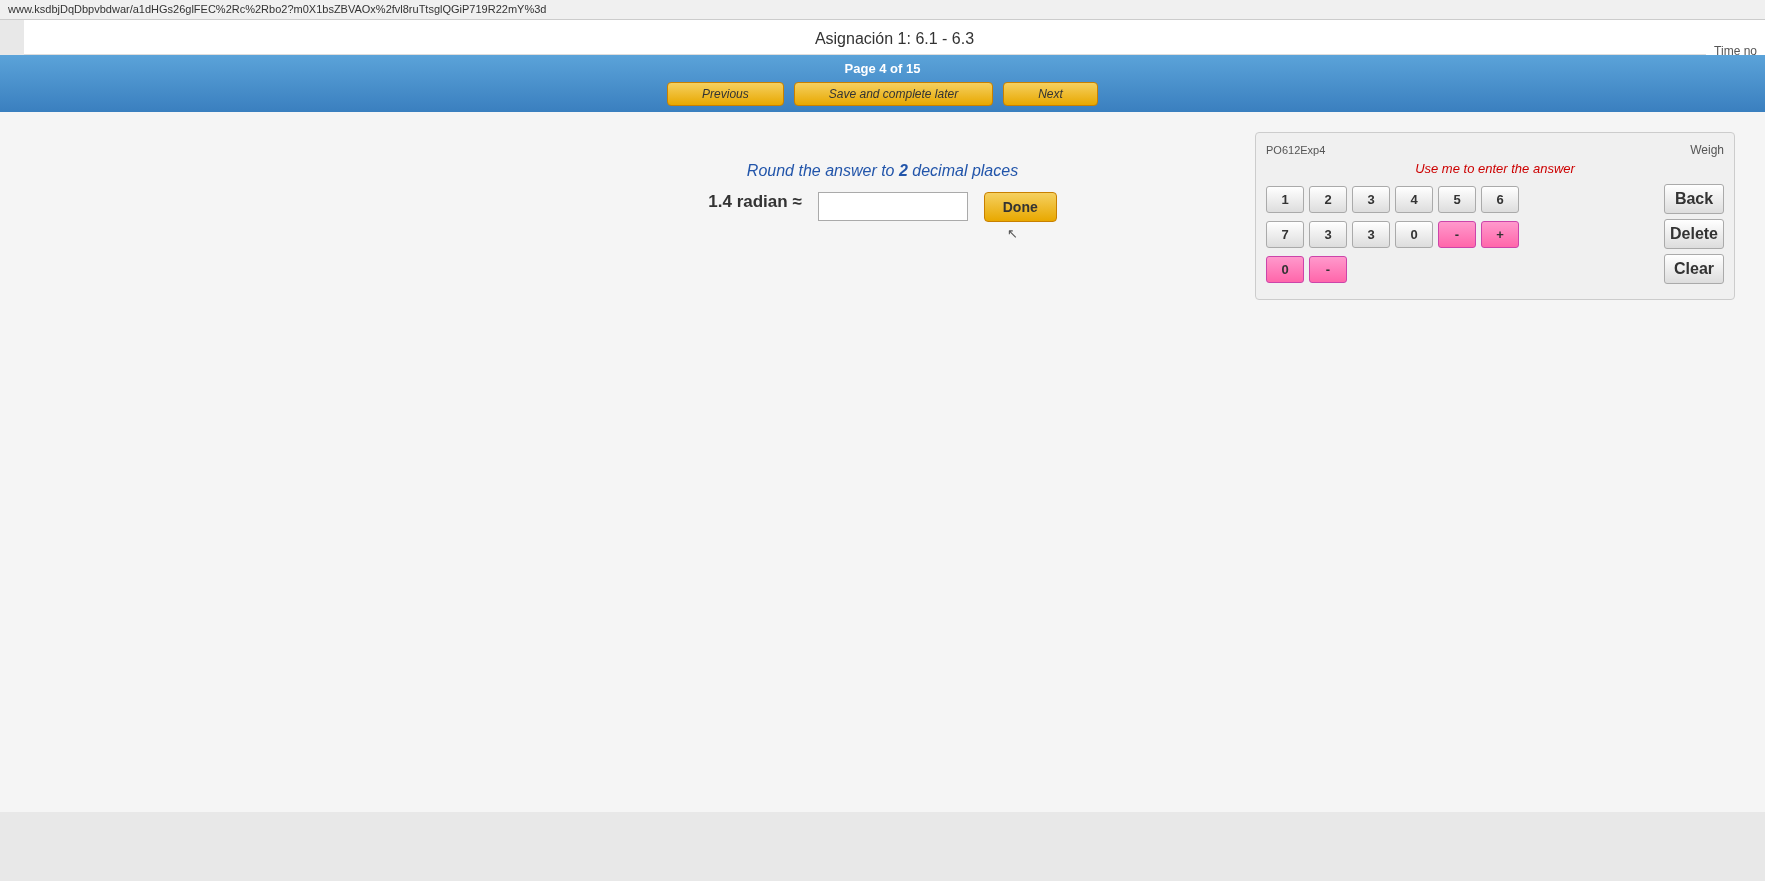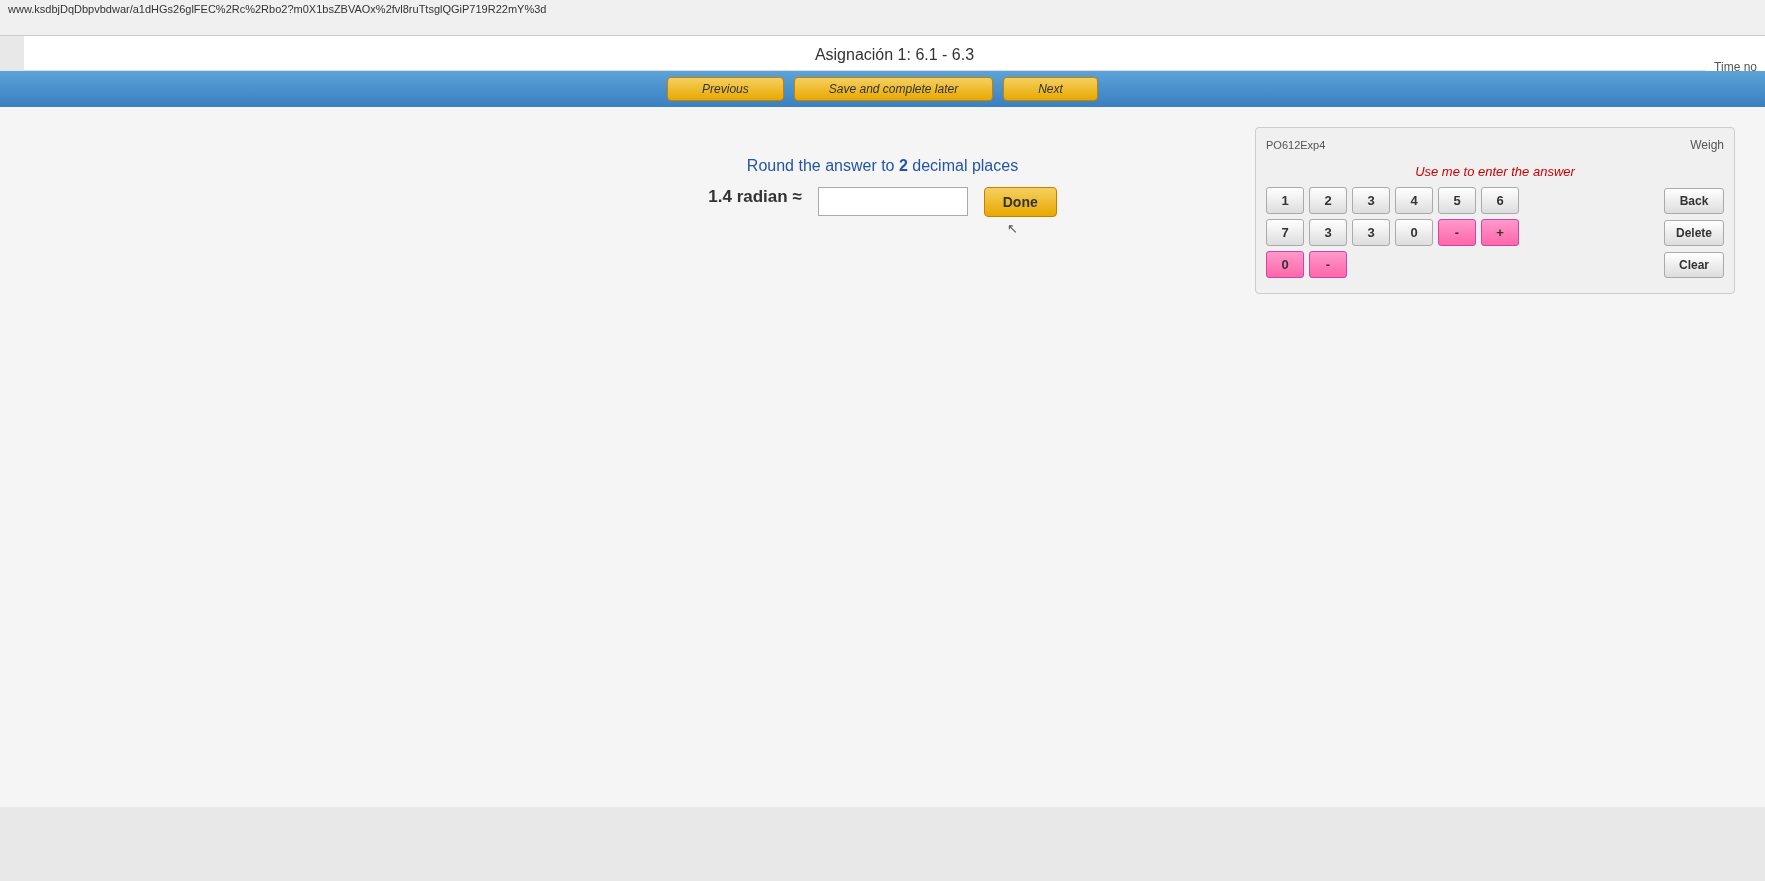--- a/index.html
+++ b/index.html
@@ -6,21 +6,21 @@
     body {
       font-family: Arial, sans-serif;
       background: #e8e8e8;
       min-height: 881px;
       overflow-x: hidden;
     }
 
     
     .url-bar {
       background: #f0f0f0;
-      height: 36px;
+      height: 20px;
       font-size: 11px;
       color: #333;
       padding: 3px 8px;
       border-bottom: 1px solid #ccc;
       overflow: hidden;
       white-space: nowrap;
     }
 
     
     .title-bar {
@@ -122,20 +122,21 @@
     }
 
     .answer-section {
       text-align: center;
       margin-top: 30px;
     }
     .round-label {
       color: #2255aa;
       font-size: 16px;
       margin-bottom: 12px;
+      font-style: italic;
     }
     .round-label strong {
       font-weight: bold;
     }
     .equation-row {
       display: flex;
       align-items: flex-start;
       justify-content: center;
       gap: 16px;
     }
@@ -198,21 +199,21 @@
       min-width: 38px;
       text-align: center;
     }
     .key-btn.pink {
       background: linear-gradient(to bottom, #ff99cc, #ff66aa);
       border-color: #cc44aa;
     }
     .key-btn.action {
       background: linear-gradient(to bottom, #ffffff, #dddddd);
       min-width: 60px;
-      font-size: 12px;
+      font-size: 16px;
     }
     .keypad-spacer {
       flex: 1;
     }
   </style>
 </head>
 <body>
 
 <div class="url-bar">
   <span>www.ksdbjDqDbpvbdwar/a1dHGs26glFEC%2Rc%2Rbo2?m0X1bsZBVAOx%2fvl8ruTtsglQGiP719R22mY%3d</span>
@@ -224,20 +225,21 @@
   </div>
   <div class="top-right">
     <span class="time-label">Time no</span>
     <span class="time-value">00</span>
     <button class="ask-my-btn">Ask My</button>
     <button class="submit-asses-btn">Submit Asses</button>
   </div>
 </div>
 
 <div class="nav-bar">
+  <div class="page-indicator">Page 4 of 15</div>
   <div class="nav-buttons">
     <button class="nav-btn">Previous</button>
     <button class="nav-btn">Save and complete later</button>
     <button class="nav-btn">Next</button>
   </div>
 </div>
 
 <div class="main-content">
 
 
@@ -248,21 +250,21 @@
     <div class="equation-row">
       <span class="equation-label">1.4 radian ≈</span>
       <input class="answer-input" type="text" value="" style="">
       <button class="done-btn">Done</button>
     </div>
 
     <div style="margin-left:260px; margin-top:4px; font-size:13px; color:#555;">↖</div>
   </div>
 
   <div class="keypad-container">
-    <div style="display:flex; justify-content:space-between; align-items:center; margin-bottom:12px;">
+    <div style="display:flex; justify-content:space-between; align-items:center; margin-bottom:4px;">
       <span style="font-size:11px; color:#555;">PO612Exp4</span>
       <span style="font-size:12px; color:#555;">Weigh</span>
     </div>
     <div class="keypad-hint">Use me to enter the answer</div>
 
     <div class="keypad-row">
       <button class="key-btn">1</button>
       <button class="key-btn">2</button>
       <button class="key-btn">3</button>
       <button class="key-btn">4</button>

